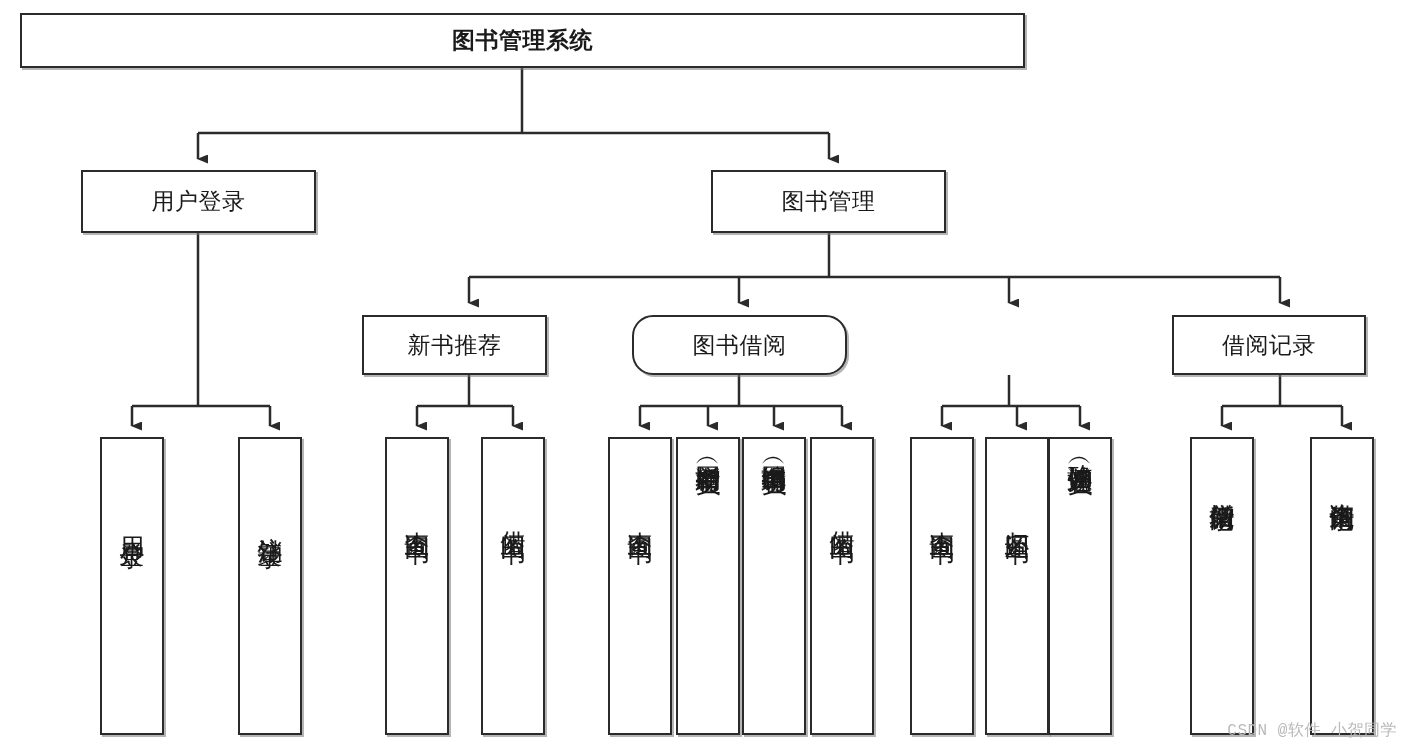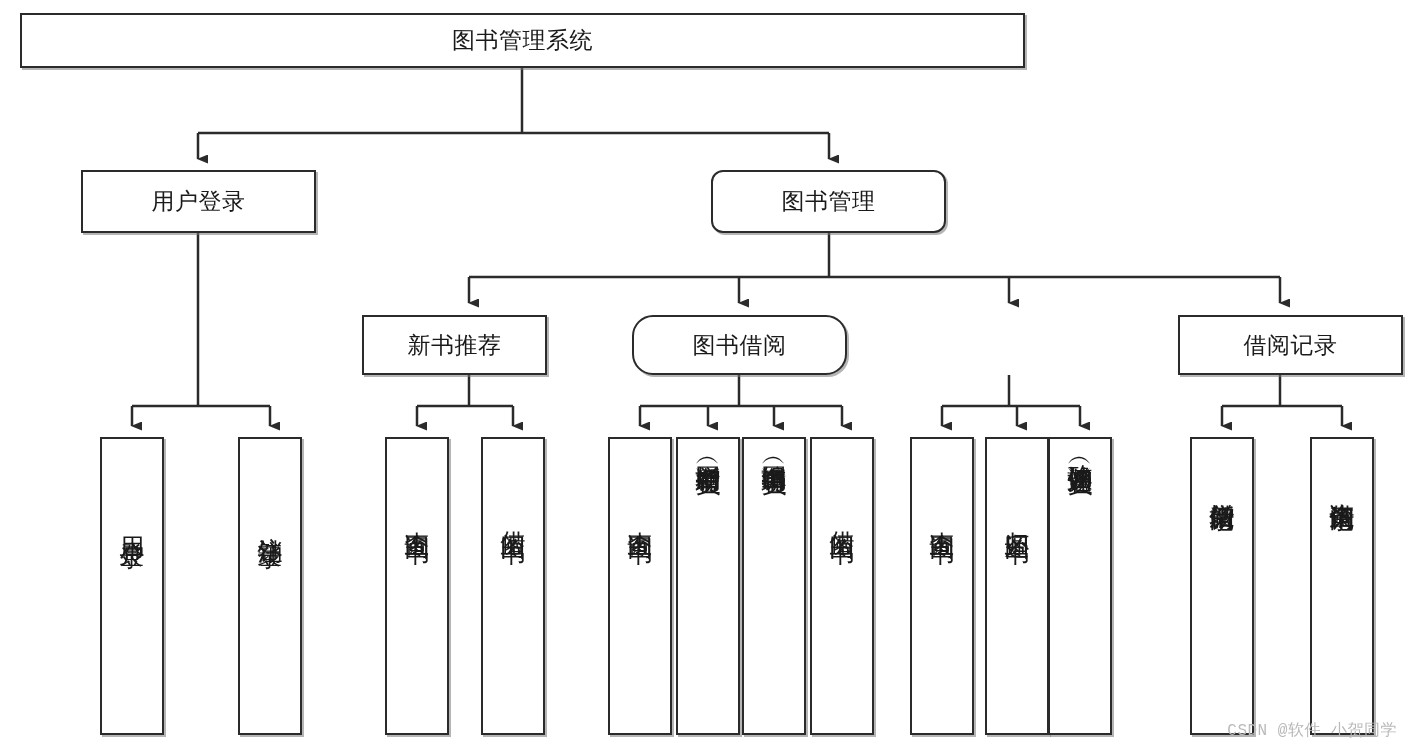--- a/index.html
+++ b/index.html
@@ -120,38 +120,38 @@
       <path d="M1017,406 L1017,426" marker-end="url(#arrow)"></path>
       <path d="M1080,406 L1080,426" marker-end="url(#arrow)"></path>
 
       <path d="M1280,375 L1280,406"></path>
       <path d="M1222,406 L1342,406"></path>
       <path d="M1222,406 L1222,426" marker-end="url(#arrow)"></path>
       <path d="M1342,406 L1342,426" marker-end="url(#arrow)"></path>
     </g>
   </svg>
 
-  <div class="node horiz" style="left:20px; top:13px; width:1005px; height:55px;">
+  <div class="node horiz" style="left:20px; top:13px; width:1005px; height:55px;font-weight:bold;">
     <span class="lbl">图书管理系统</span>
   </div>
 
   <div class="node horiz" style="left:81px; top:170px; width:235px; height:63px;">
     <span class="lbl">用户登录</span>
   </div>
-  <div class="node horiz" style="left:711px; top:170px; width:235px; height:63px;border-radius:12px;">
+  <div class="node horiz" style="left:711px; top:170px; width:235px; height:63px;">
     <span class="lbl">图书管理</span>
   </div>
 
   <div class="node horiz" style="left:362px; top:315px; width:185px; height:60px;">
     <span class="lbl">新书推荐</span>
   </div>
   <div class="node horiz" style="left:632px; top:315px; width:215px; height:60px;border-radius:21px;">
     <span class="lbl">图书借阅</span>
   </div>
-  <div class="node horiz" style="left:1172px; top:315px; width:225px; height:60px;margin-left:6px;">
+  <div class="node horiz" style="left:1172px; top:315px; width:194px; height:60px;">
     <span class="lbl">借阅记录</span>
   </div>
 
   <div class="node vert" style="left:100px; top:437px; width:64px; height:298px; padding-top:78px;">
     <span class="lbl">用户登录</span>
   </div>
   <div class="node vert" style="left:238px; top:437px; width:64px; height:298px; padding-top:78px;">
     <span class="lbl">注销登录</span>
   </div>
 

